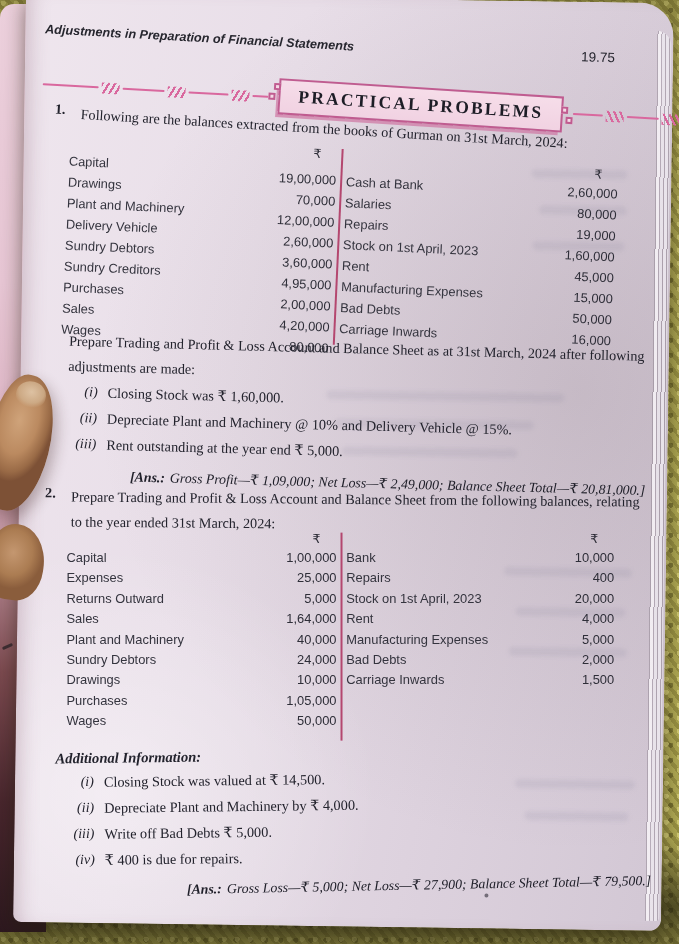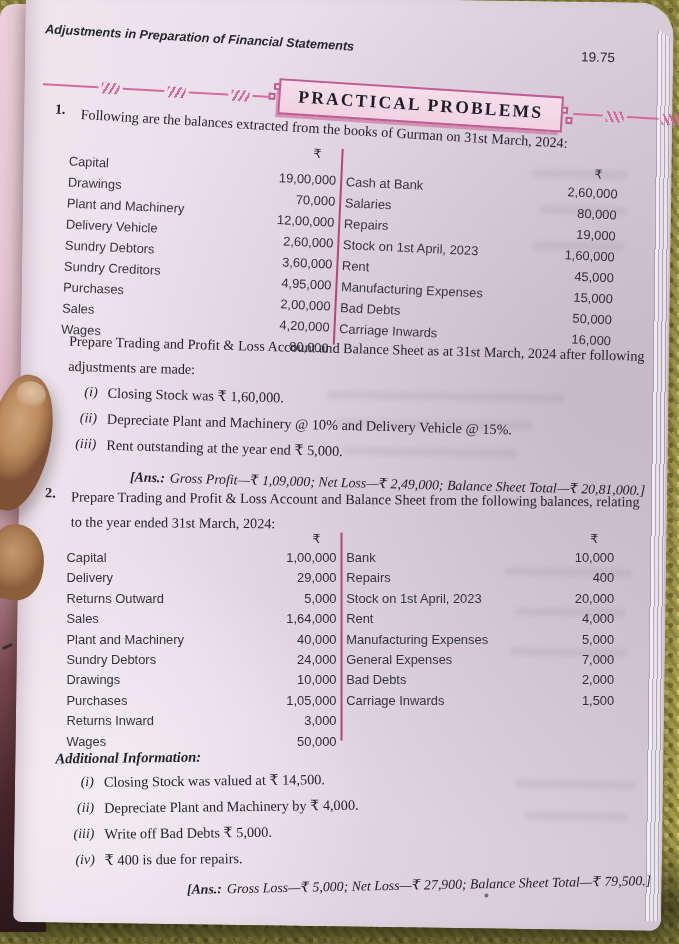--- a/index.html
+++ b/index.html
@@ -364,22 +364,22 @@
       <div class="col left">
         <div class="cur-head">₹</div>
         <div class="rows">
 
             <div class="row">
               <span class="lbl">Capital</span>
               <span class="amt">1,00,000</span>
             </div>
 
             <div class="row">
-              <span class="lbl">Delivery</span>
-              <span class="amt">29,000</span>
+              <span class="lbl">Expenses</span>
+              <span class="amt">25,000</span>
             </div>
 
             <div class="row">
               <span class="lbl">Returns Outward</span>
               <span class="amt">5,000</span>
             </div>
 
             <div class="row">
               <span class="lbl">Sales</span>
               <span class="amt">1,64,000</span>
@@ -398,24 +398,20 @@
             <div class="row">
               <span class="lbl">Drawings</span>
               <span class="amt">10,000</span>
             </div>
 
             <div class="row">
               <span class="lbl">Purchases</span>
               <span class="amt">1,05,000</span>
             </div>
 
-            <div class="row">
-              <span class="lbl">Returns Inward</span>
-              <span class="amt">3,000</span>
-            </div>
 
             <div class="row">
               <span class="lbl">Wages</span>
               <span class="amt">50,000</span>
             </div>
           </div>
       </div>
       <div class="divider"></div>
       <div class="col right">
         <div class="cur-head">₹</div>
@@ -439,24 +435,20 @@
             <div class="row">
               <span class="lbl">Rent</span>
               <span class="amt">4,000</span>
             </div>
 
             <div class="row">
               <span class="lbl">Manufacturing Expenses</span>
               <span class="amt">5,000</span>
             </div>
 
-            <div class="row">
-              <span class="lbl">General Expenses</span>
-              <span class="amt">7,000</span>
-            </div>
 
             <div class="row">
               <span class="lbl">Bad Debts</span>
               <span class="amt">2,000</span>
             </div>
 
             <div class="row">
               <span class="lbl">Carriage Inwards</span>
               <span class="amt">1,500</span>
             </div>

